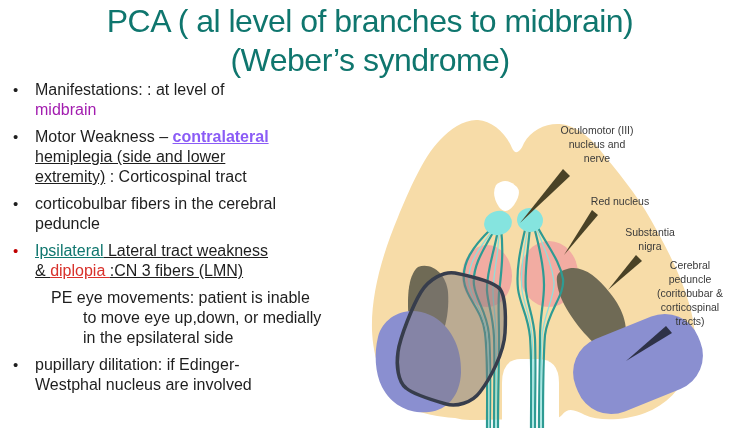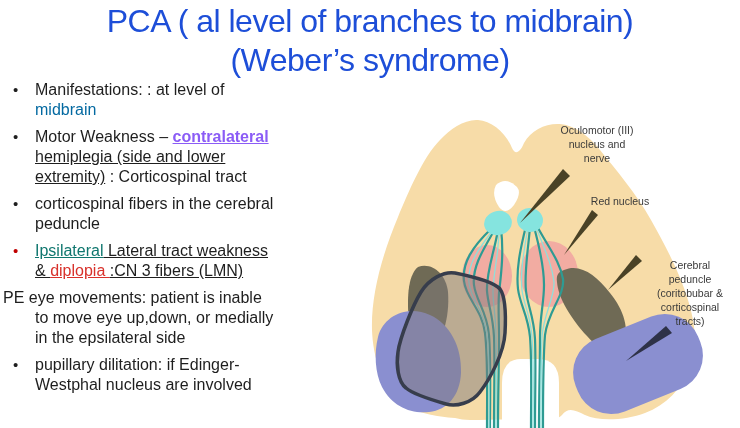--- a/index.html
+++ b/index.html
@@ -1,26 +1,26 @@
 <!DOCTYPE html>
 <html style="--tissue: #f7dca8; --nucleus_cyan: #85e4df; --fiber_teal: #2e9b93; --fiber_light: #8fe0db; --red_nucleus_pink: #f2aca2; --substantia_nigra_olive: #6f6a55; --peduncle_purple: #8a8fd0; --lesion_outline: #373d4c; --pointer: #4a4226; --pointer_navy: #2e3248;"><head>
 <meta charset="utf-8">
 <style>
   html,body{margin:0;padding:0;background:#fff;}
   .slide{
     position:relative;width:740px;height:428px;background:#fff;overflow:hidden;
     font-family:"Liberation Sans","DejaVu Sans",sans-serif;color:#1e1e1e;
   }
   .title{position:absolute;top:2px;left:0;width:740px;text-align:center;
-    font-size:32px;line-height:39px;color:#1d4ed8;letter-spacing:-0.5px;}
+    font-size:32px;line-height:39px;color:#0f766e;letter-spacing:-0.5px;}
   .bullet-list{position:absolute;top:80px;left:0;width:352px;font-size:16px;line-height:20px;}
   .item{position:relative;padding-left:35px;margin-bottom:7px;white-space:pre-wrap;}
   .item .marker{position:absolute;left:13px;top:0;font-size:15px;color:#1e1e1e;}
   .item .marker.red{color:#c00000;}
-  .item.nobullet{text-indent:-32px;}
+  .item.nobullet{text-indent:-32px;margin-left:48px;}
   .figure{position:absolute;left:368px;top:95px;width:372px;height:333px;}
   .figure svg{position:absolute;left:0;top:0;overflow:visible;}
   .fig-label{position:absolute;text-align:center;font-size:10.5px;line-height:14px;
     color:#3a3a3a;white-space:pre-line;}
   .lbl-oculomotor{left:159px;top:28px;width:140px;}
   .lbl-rednucleus{left:192px;top:99px;width:120px;}
   .lbl-substantia{left:222px;top:130px;width:120px;}
   .lbl-peduncle{left:270px;top:163px;width:104px;}
   .sh-tissue{fill:var(--tissue);}
   .sh-white{fill:#ffffff;}
@@ -39,25 +39,25 @@
 
 <div class="slide">
 
   <div class="title">
     <div>PCA ( al level of branches to midbrain)</div>
     <div>(Weber’s syndrome)</div>
   </div>
 
   <div class="bullet-list">
       <div class="item"><span class="marker">•</span><span>Manifestations: : at level of
-</span><span style="color: #0369a1;">midbrain</span></div>
+</span><span style="color: #a21caf;">midbrain</span></div>
       <div class="item"><span class="marker">•</span><span>Motor Weakness – </span><span style="color: #8b5cf6; font-weight: bold; text-decoration: underline;">contralateral</span><span>
 </span><span style="text-decoration: underline;">hemiplegia (side and lower
 extremity)</span><span> : Corticospinal tract</span></div>
-      <div class="item"><span class="marker">•</span><span>corticospinal fibers in the cerebral
+      <div class="item"><span class="marker">•</span><span>corticobulbar fibers in the cerebral
 peduncle</span></div>
       <div class="item"><span class="marker red">•</span><span style="color: #0f766e; text-decoration: underline;">Ipsilateral</span><span style="text-decoration: underline;"> Lateral tract weakness</span><span>
 </span><span style="text-decoration: underline;">&amp; </span><span style="color: rgb(216, 49, 43); text-decoration: underline; margin-top: 40px;">diplopia </span><span style="text-decoration: underline;">:CN 3 fibers (LMN)</span></div>
       <div class="item nobullet"><span>PE eye movements: patient is inable
 to move eye up,down, or medially
 in the epsilateral side</span></div>
       <div class="item"><span class="marker">•</span><span>pupillary dilitation: if Edinger-
 Westphal nucleus are involved</span></div>
     </div>
 
@@ -115,20 +115,22 @@
       <polygon class="sh-pointer" points="152,128 195,74 202,81"></polygon>
       <polygon class="sh-pointer" points="196,160 224,115 230,120"></polygon>
       <polygon class="sh-pointer" points="240,195 268,160 274,166"></polygon>
       <polygon class="sh-pointer-navy" points="258,266 298,231 304,238"></polygon>
     </svg>
 
     <div class="fig-label lbl-rednucleus">Red nucleus</div>
     <div class="fig-label lbl-oculomotor">Oculomotor (III)
 nucleus and
 nerve</div>
+    <div class="fig-label lbl-substantia">Substantia
+nigra</div>
     <div class="fig-label lbl-peduncle">Cerebral
 peduncle
 (coritobubar &amp;
 corticospinal
 tracts)</div>
   </div>
 
 </div>
 
 </body></html>

